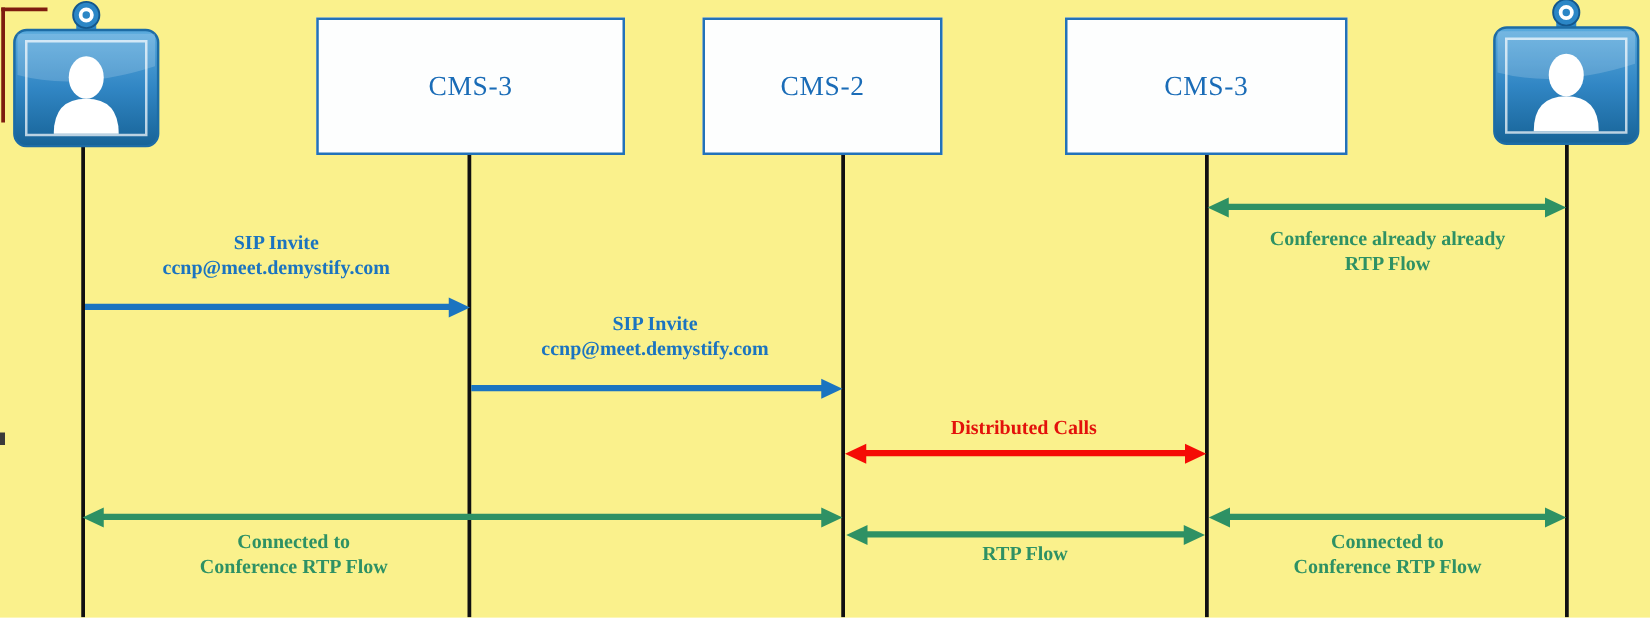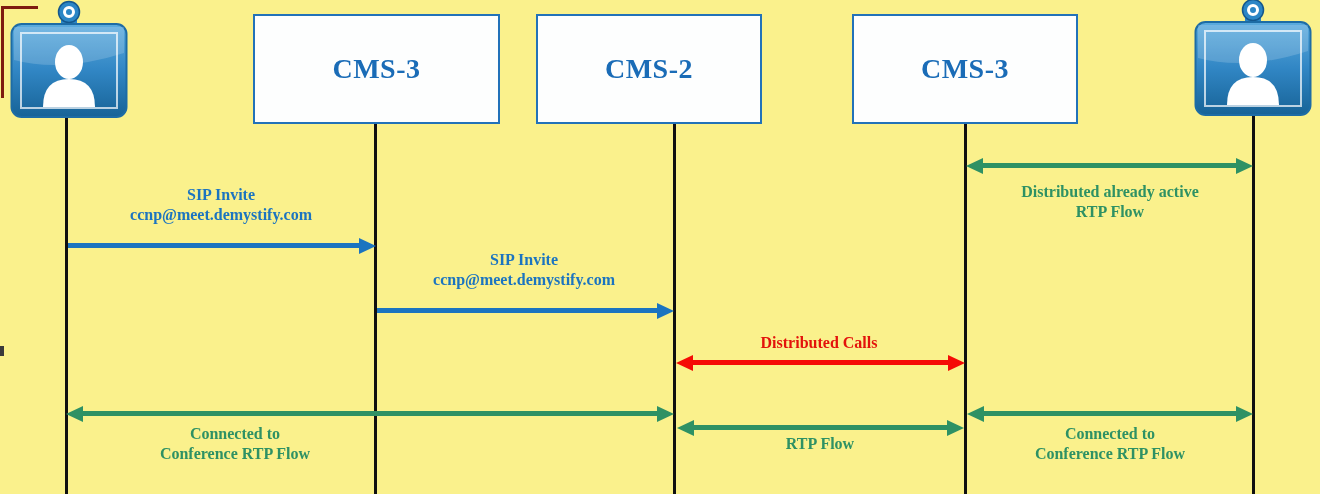--- a/index.html
+++ b/index.html
@@ -21,21 +21,21 @@
   
   .node{
     position:absolute;top:14px;height:110px;
     background:#FDFEFE;
     border:2.5px solid var(--color-node_border,#2272B9);
     box-sizing:border-box;
     display:flex;align-items:center;justify-content:center;
   }
   .node-title{
     color:var(--color-node_text,#1A6CB7);
-    font-size:28px;font-weight:bold;letter-spacing:.5px;
+    font-size:22px;font-weight:normal;letter-spacing:.5px;
   }
 
   
   .endpoint{position:absolute;width:118px;height:118px;}
 
   
   .arrow{position:absolute;height:5px;}
   .arrow .shaft{position:absolute;left:0;right:0;top:0;bottom:0;background:var(--c);}
   .arrow.head-l .shaft{left:12px;}
   .arrow.head-r .shaft{right:12px;}
@@ -67,21 +67,21 @@
 
   <div class="lifeline" style="left:65px;top:115px;height:379px;"></div>
   <div class="lifeline" style="left:374px;top:124px;height:370px;"></div>
   <div class="lifeline" style="left:673px;top:124px;height:370px;"></div>
   <div class="lifeline" style="left:964px;top:124px;height:370px;"></div>
   <div class="lifeline" style="left:1252px;top:110px;height:384px;"></div>
 
   <div class="node" style="left:253px;width:247px;">
     <span class="node-title">CMS-3</span>
   </div>
-  <div class="node" style="left:536px;width:226px;">
+  <div class="node" style="left:562px;width:192px;">
     <span class="node-title">CMS-2</span>
   </div>
   <div class="node" style="left:852px;width:226px;">
     <span class="node-title">CMS-3</span>
   </div>
 
   <div class="endpoint" style="left:10px;top:0;">
     <svg width="118" height="118" viewBox="0 0 118 118" aria-hidden="true">
       <defs>
         <linearGradient id="epg" x1="0" y1="0" x2="0" y2="1">
@@ -150,21 +150,21 @@
 
   <div class="msg blue" style="left:221px;top:185px;">
     <div>SIP Invite</div>
     <div>ccnp@meet.demystify.com</div>
   </div>
   <div class="msg blue" style="left:524px;top:250px;">
     <div>SIP Invite</div>
     <div>ccnp@meet.demystify.com</div>
   </div>
   <div class="msg green" style="left:1110px;top:182px;">
-    <div>Distributed already active</div>
+    <div>Conference already already</div>
     <div>RTP Flow</div>
   </div>
   <div class="msg red" style="left:819px;top:333px;">
     <div>Distributed Calls</div>
   </div>
   <div class="msg green" style="left:235px;top:424px;">
     <div>Connected to</div>
     <div>Conference RTP Flow</div>
   </div>
   <div class="msg green" style="left:820px;top:434px;">

